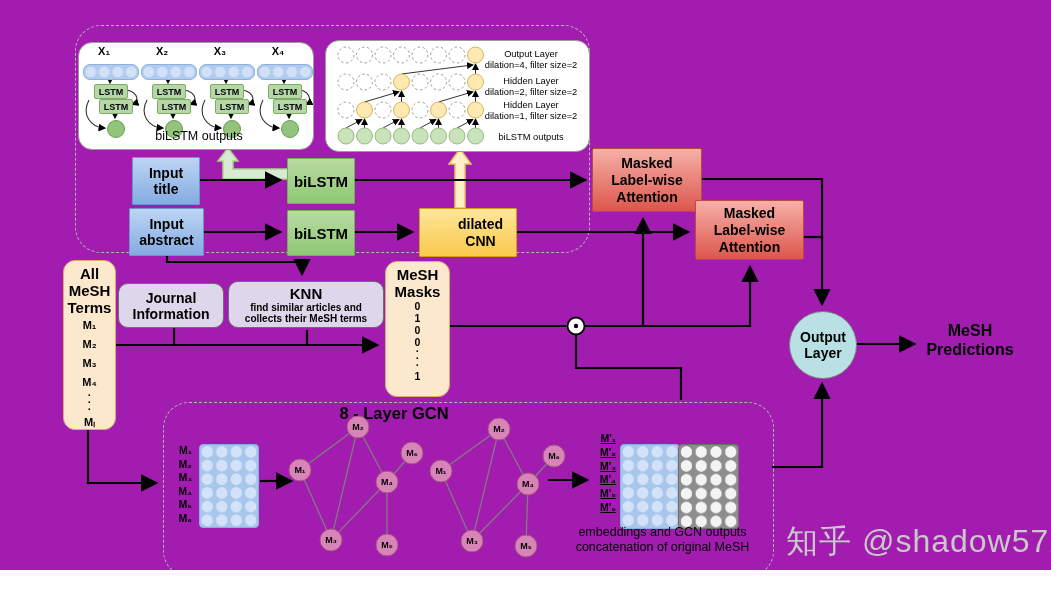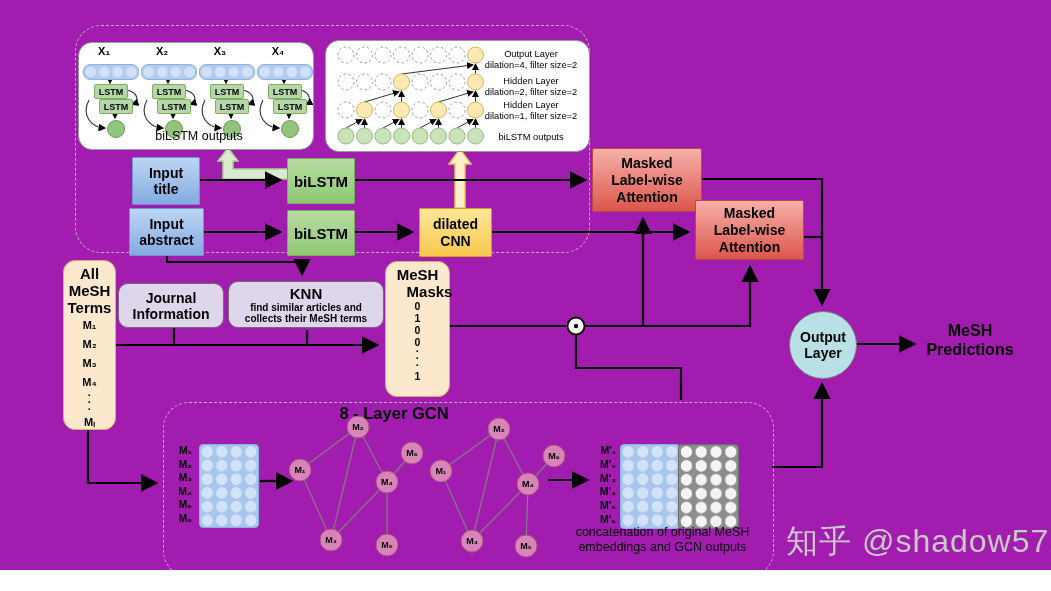--- a/index.html
+++ b/index.html
@@ -6,21 +6,21 @@
   #canvas{position:relative;width:1051px;height:570px;background:#a21caf;overflow:hidden;
           font-family:"Liberation Sans",sans-serif;color:#000;}
   .abs{position:absolute;}
   .z0{z-index:0}.z1{z-index:1}.z2{z-index:2}.z3{z-index:3}
   .dashed-box{border:1.6px dashed #b5b5b5;border-radius:26px;background:transparent;}
   .detail-box{border:1.3px solid #9a9a9a;border-radius:14px;background:#fff;}
   .node{display:flex;flex-direction:column;align-items:center;justify-content:center;
         text-align:center;font-weight:bold;border-radius:1px;}
   .blue-node{background:linear-gradient(#bdd5f3,#84abe2);border:1px solid #6f94cc;font-size:14px;line-height:16px;}
   .green-node{background:linear-gradient(#b8dba3,#8ec873);border:1px solid #76ad58;font-size:15px;line-height:17px;}
-  .yellow-node{background:linear-gradient(#ffe699,#f8c94b);border:1px solid #d4a017;font-size:14px;line-height:17px;}
+  .yellow-node{background:linear-gradient(#ffe699,#f8c94b);border:1px solid #d4a017;font-size:14px;line-height:17px;padding-left:25px;}
   .red-node{background:linear-gradient(#f6b0a8,#dd564c);border:1.5px solid #b94a42;font-size:14px;line-height:17px;border-radius:2px;}
   .purple-node{background:#ded7ec;border:1.5px solid #6e6e6e;font-size:14px;line-height:16px;}
   .orange-node{background:#fce8cd;border:1.5px solid #e0a96d;border-radius:12px;font-weight:bold;}
   .cyan-circle{background:#b9e0e4;border:1.2px solid #7f7f7f;border-radius:50%;font-size:14px;line-height:16px;}
   .lstm-chip{position:absolute;width:32px;height:13px;background:#b6d7a8;border:1px solid #7fae63;
              font-size:9px;font-weight:bold;display:flex;align-items:center;justify-content:center;border-radius:2px;}
   .emb-strip{position:absolute;width:54px;height:14px;border-radius:7px;border:1px solid #8fb0dd;
              background-color:#b2ccf0;
              background-image:radial-gradient(circle at 50% 50%, #d2e1f8 5px, rgba(0,0,0,0) 5.6px);
              background-size:13.5px 14px;}
@@ -252,21 +252,21 @@
     <span style="font-size:11px;line-height:19px;">M₃</span>
     <span style="font-size:11px;line-height:19px;">M₄</span>
     <span class="dot-item">·</span>
     <span class="dot-item">·</span>
     <span class="dot-item">·</span>
     <span style="font-size:11px;line-height:19px;">Mₗ</span>
   </div>
 
   <div class="abs orange-node list-col z2" style="left:385px;top:261px;width:65px;height:136px;padding-top:4px;box-sizing:border-box;">
     <span style="font-size:15px;line-height:17px;">MeSH</span>
-    <span style="font-size:15px;line-height:17px;padding-left:24px;">Masks</span>
+    <span style="font-size:15px;line-height:17px;">Masks</span>
     <span style="font-size:10.5px;line-height:12px;">0</span>
     <span style="font-size:10.5px;line-height:12px;">1</span>
     <span style="font-size:10.5px;line-height:12px;">0</span>
     <span style="font-size:10.5px;line-height:12px;">0</span>
     <span class="dot-item">·</span>
     <span class="dot-item">·</span>
     <span class="dot-item">·</span>
     <span style="font-size:10.5px;line-height:14px;">1</span>
   </div>
 
@@ -324,29 +324,29 @@
         <text x="309" y="142">M₃</text>
       <circle cx="365" cy="82" r="11" fill="#d884b9" stroke="#a4547f"></circle>
         <text x="365" y="85">M₄</text>
       <circle cx="363" cy="144" r="11" fill="#d884b9" stroke="#a4547f"></circle>
         <text x="363" y="147">M₅</text>
       <circle cx="391" cy="54" r="11" fill="#d884b9" stroke="#a4547f"></circle>
         <text x="391" y="57">M₆</text>
     </g>
   </svg>
 
-  <div class="m-labels z2" style="left:588px;top:444px;width:28px;height:81px;">
+  <div class="m-labels z2" style="left:588px;top:432px;width:28px;height:81px;text-decoration:underline;">
     <span>M'₁</span>
     <span>M'₂</span>
     <span>M'₃</span>
     <span>M'₄</span>
     <span>M'₅</span>
     <span>M'₆</span>
   </div>
   <div class="matrix blue z2" style="left:620px;top:444px;width:58px;height:83px;"></div>
   <div class="matrix gray z2" style="left:678px;top:444px;width:59px;height:83px;"></div>
   <div class="abs caption z2" style="left:540px;top:525px;width:245px;">
+    <div>embeddings and GCN outputs</div>
     <div>concatenation of original MeSH</div>
-    <div>embeddings and GCN outputs</div>
   </div>
 
   <div class="abs z3" style="left:786px;top:520px;font-size:32px;color:#c9c9c9;letter-spacing:1px;white-space:nowrap;">知乎 @shadow572</div>
 </div>
 
 </body></html>

